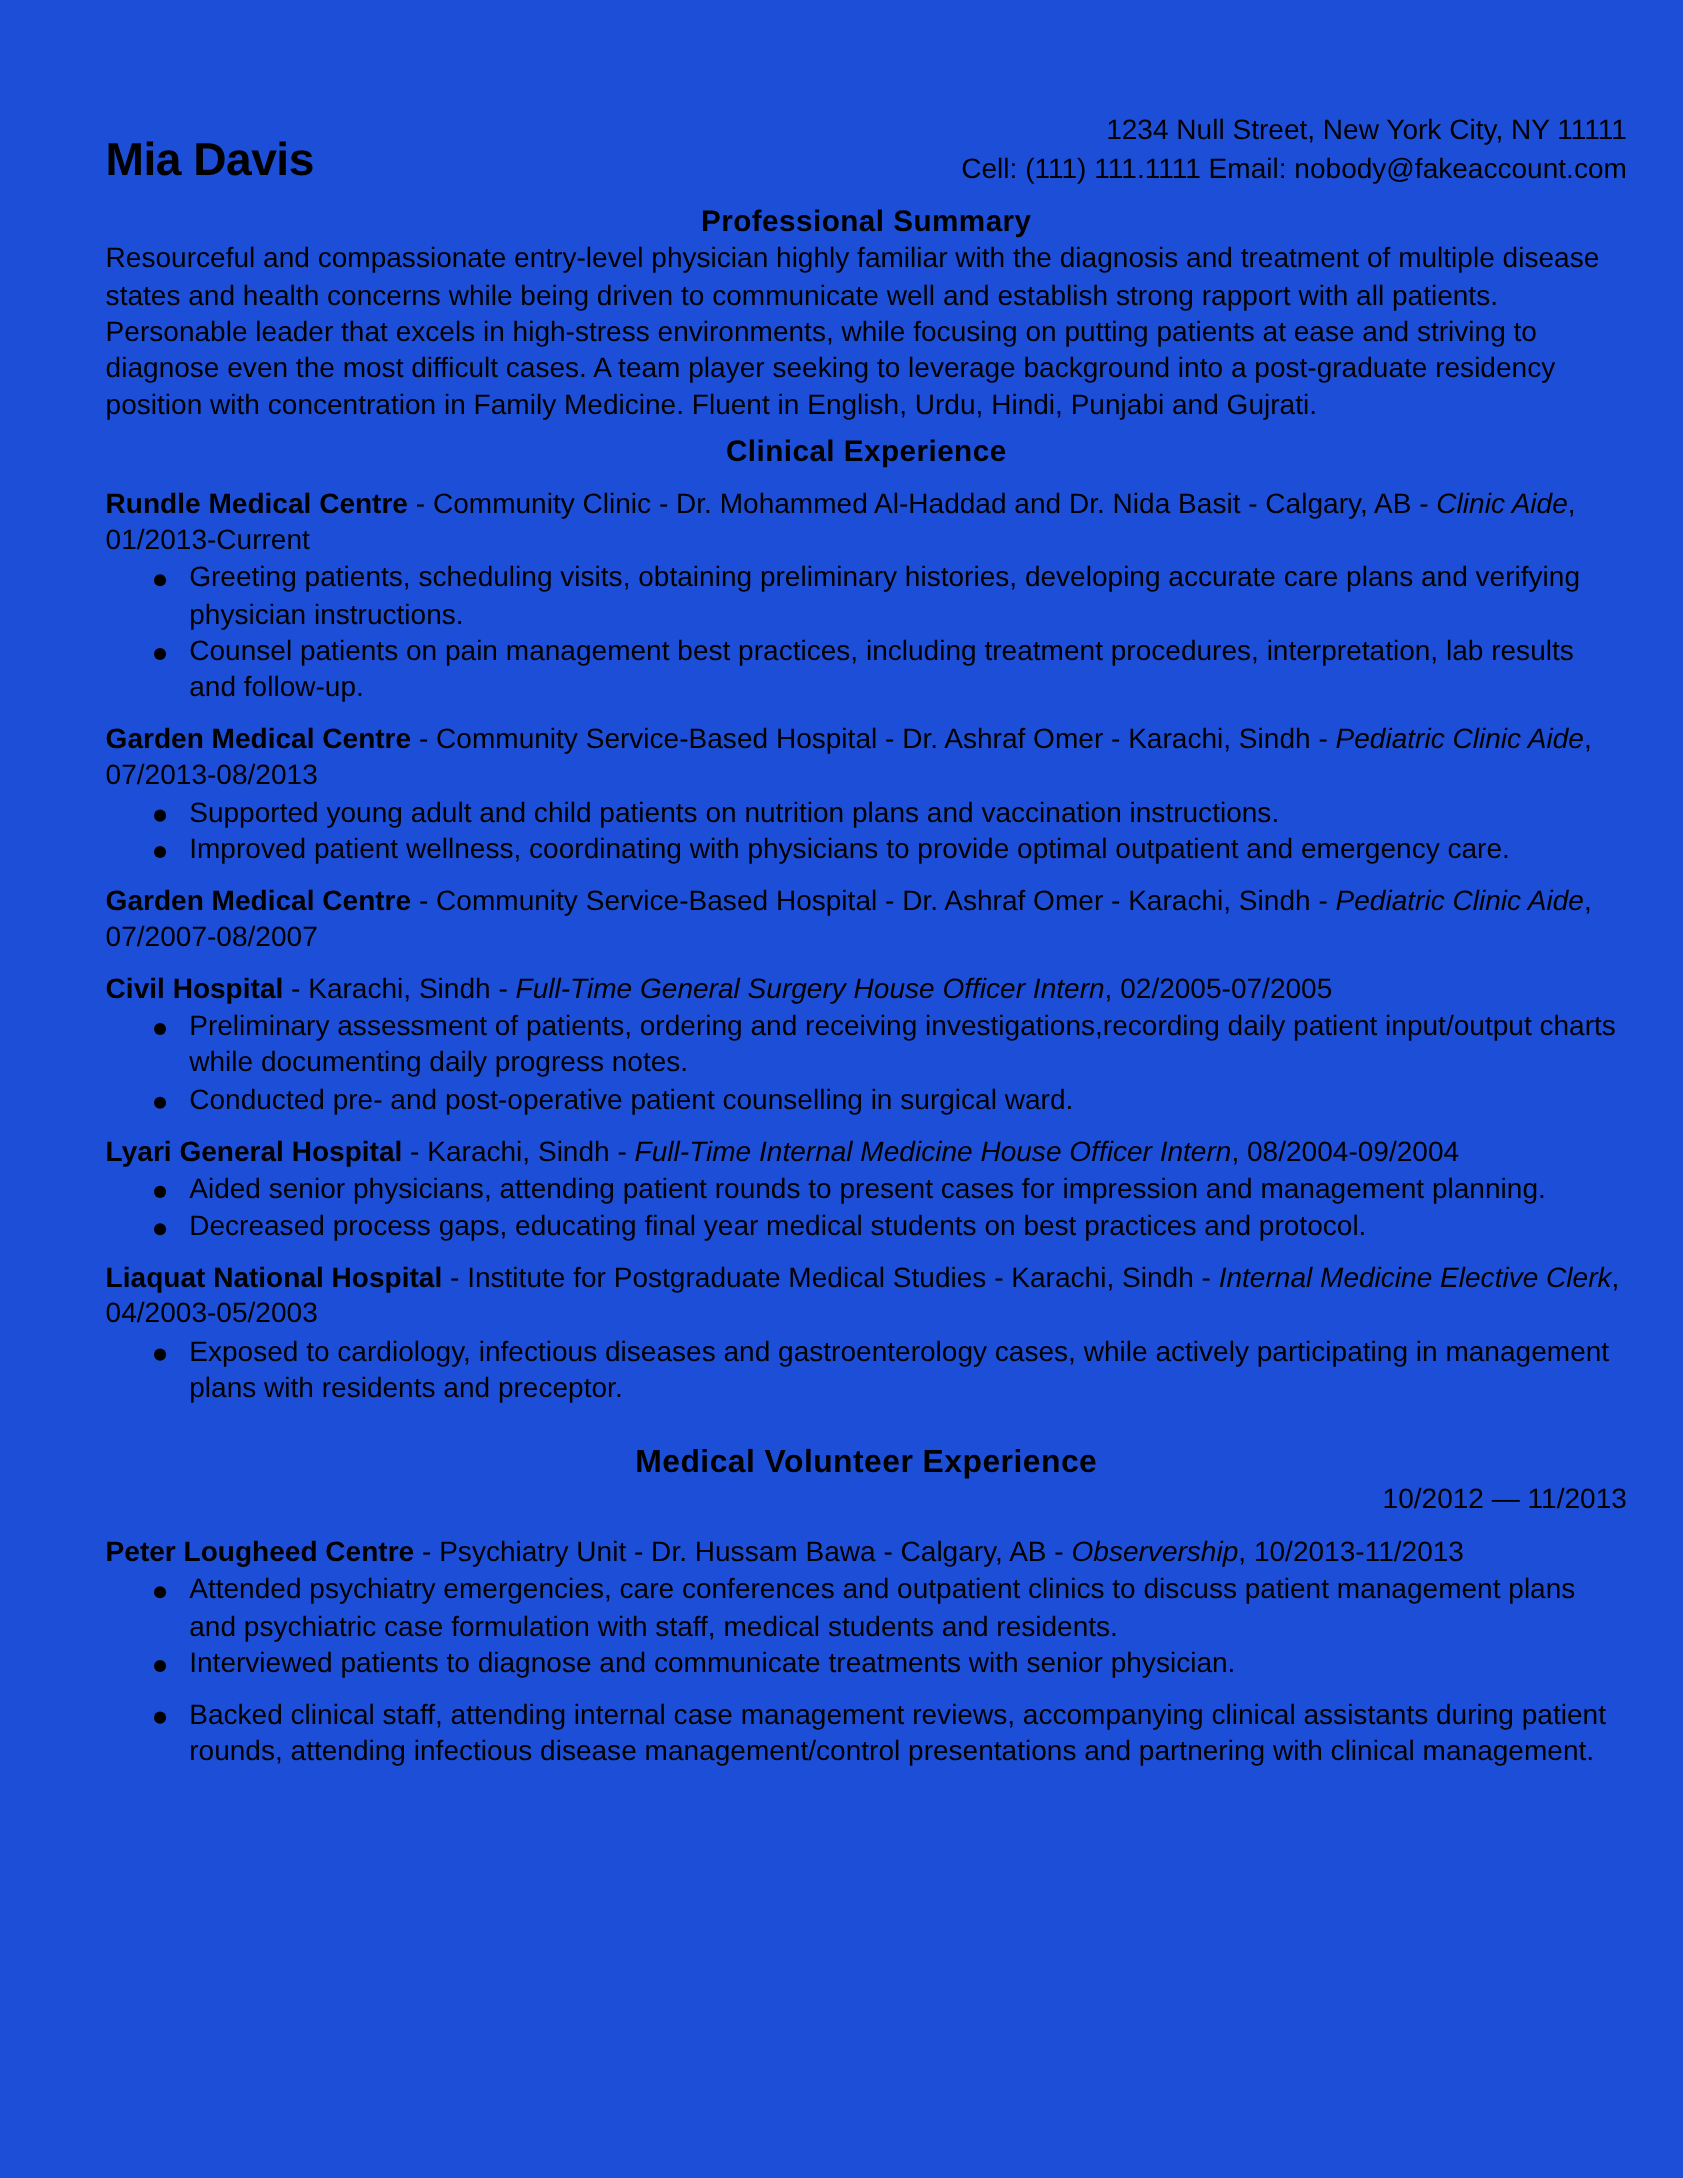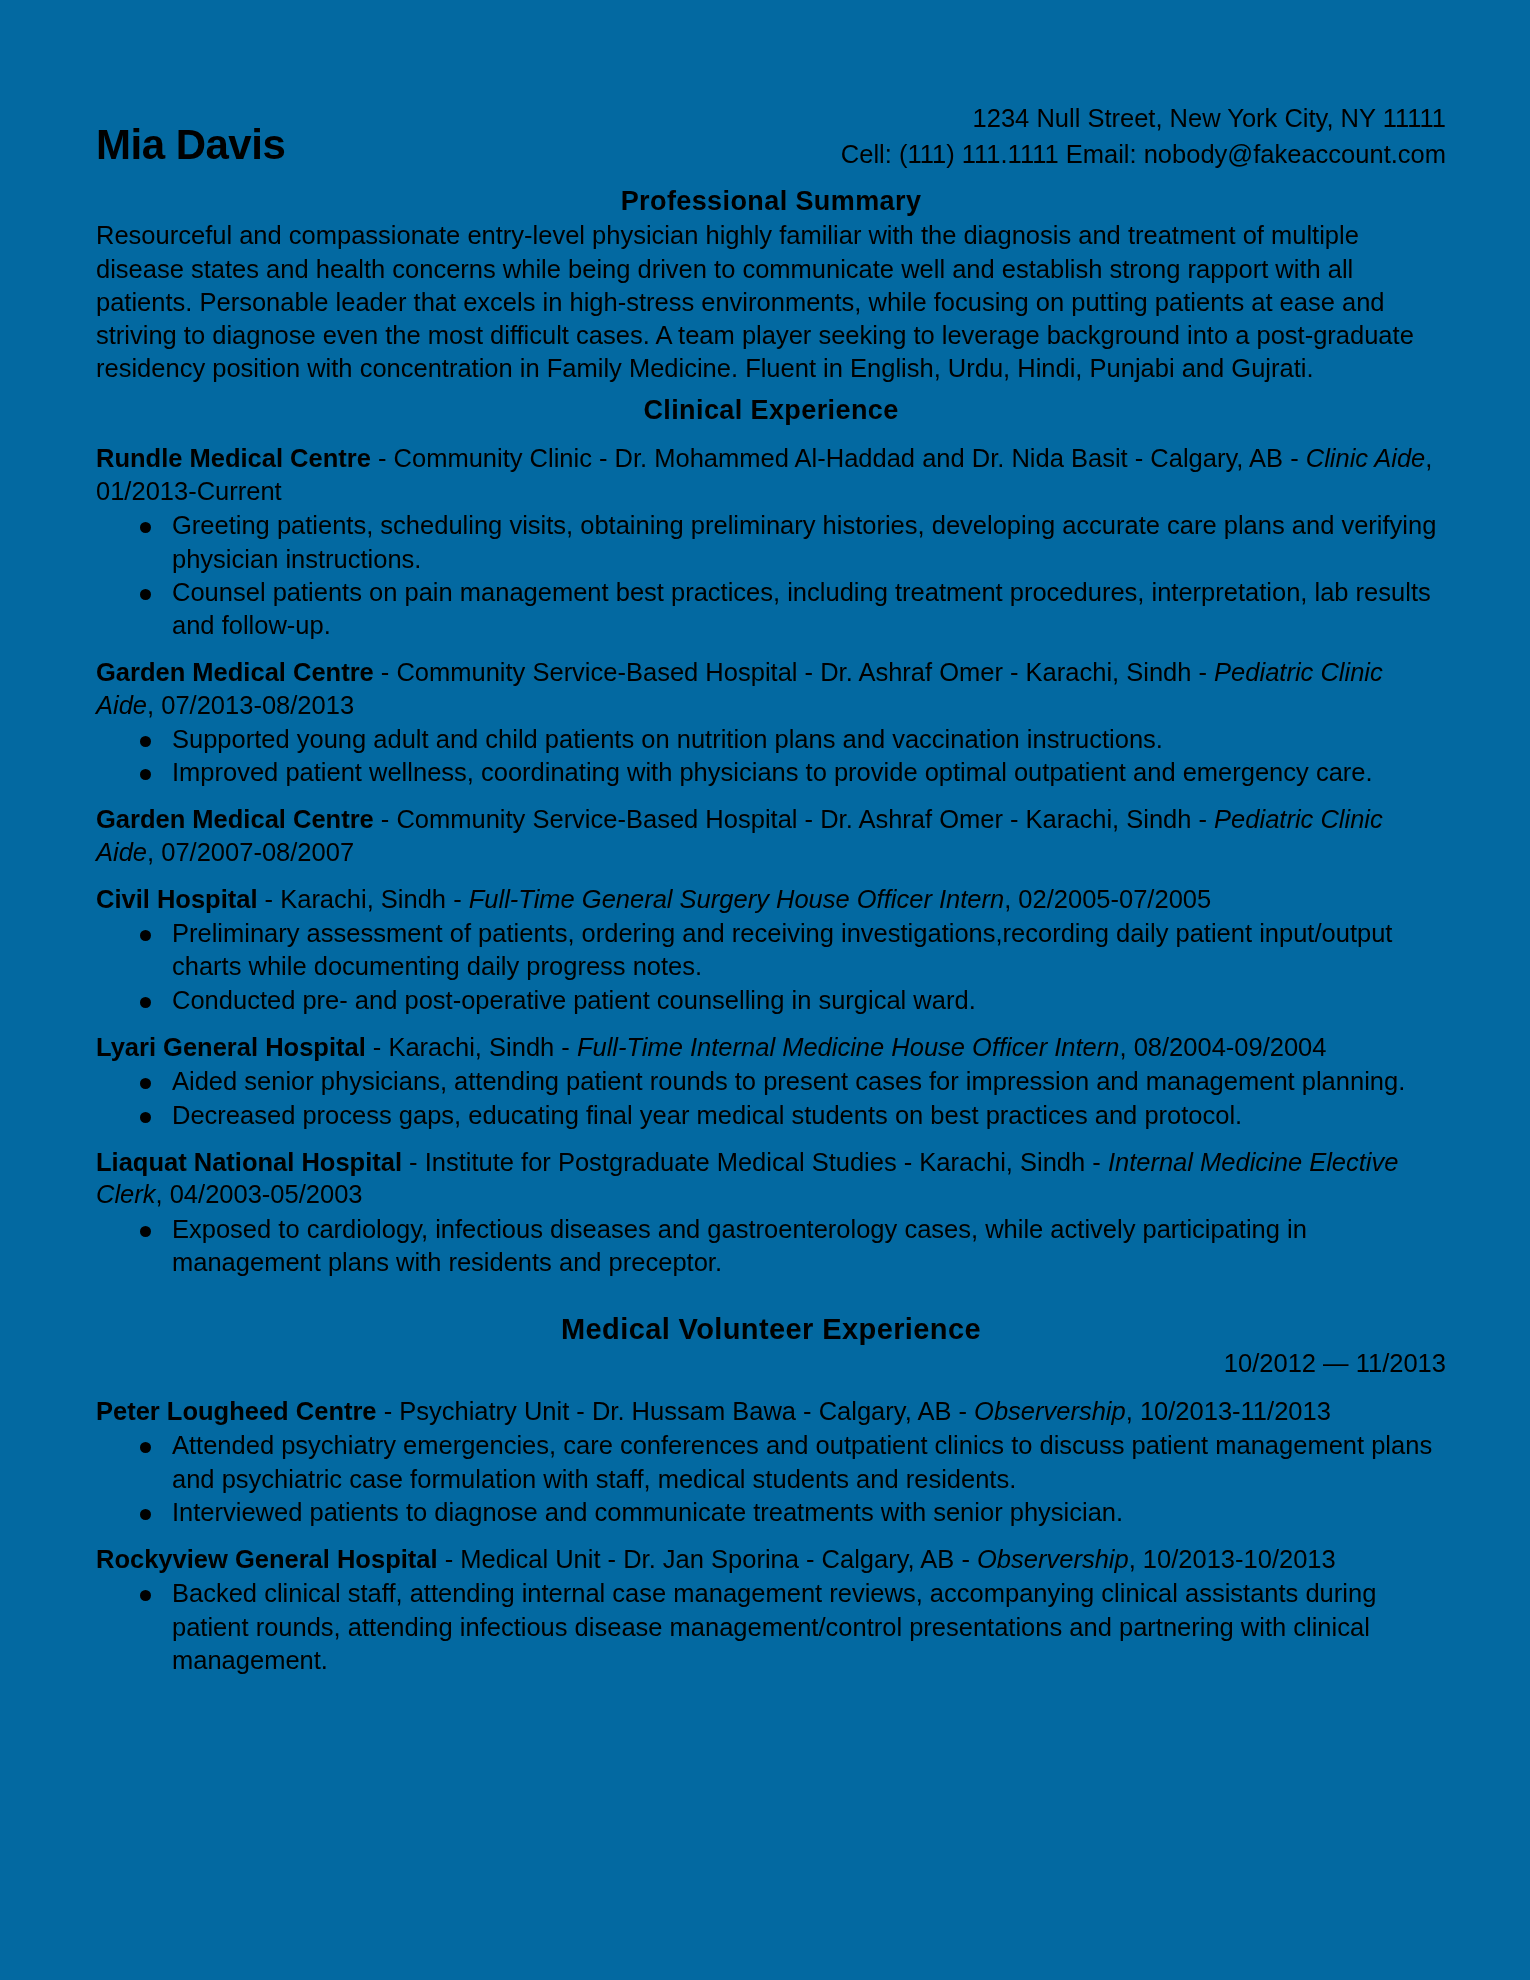--- a/index.html
+++ b/index.html
@@ -11,23 +11,23 @@
     width: 1530px;
     height: 1980px;
     font-family: "Liberation Sans", sans-serif;
     color: #000000;
     -webkit-font-smoothing: antialiased;
   }
   .page {
     position: relative;
     width: 1530px;
     height: 1980px;
-    background: #0369a1;
+    background: #1d4ed8;
     box-sizing: border-box;
-    padding: 96px 84px 0 96px;
+    padding: 96px 51px 0 96px;
   }
 
   
   .header {
     display: flex;
     align-items: flex-start;
     justify-content: space-between;
     margin-bottom: 14px;
   }
   .name {
@@ -171,20 +171,19 @@
   <div class="volunteer-daterange">10/2012 — 11/2013</div>
   <div id="volunteer-list">
       <div class="entry first">
         <p class="entry-head"><span class="org">Peter Lougheed Centre</span><span> - Psychiatry Unit - Dr. Hussam Bawa - Calgary, AB - </span><span class="role">Observership</span><span>, 10/2013-11/2013</span></p>
         <ul class="bullets">
           <li>Attended psychiatry emergencies, care conferences and outpatient clinics to discuss patient management plans and psychiatric case formulation with staff, medical students and residents.</li>
           <li>Interviewed patients to diagnose and communicate treatments with senior physician.</li>
         </ul>
       </div>
       <div class="entry">
-        <p class="entry-head"><span class="org">Rockyview General Hospital</span><span> - Medical Unit - Dr. Jan Sporina - Calgary, AB - </span><span class="role">Observership</span><span>, 10/2013-10/2013</span></p>
         <ul class="bullets">
           <li>Backed clinical staff, attending internal case management reviews, accompanying clinical assistants during patient rounds, attending infectious disease management/control presentations and partnering with clinical management.</li>
         </ul>
       </div>
     </div>
 
 </div>
 
 </body></html>

